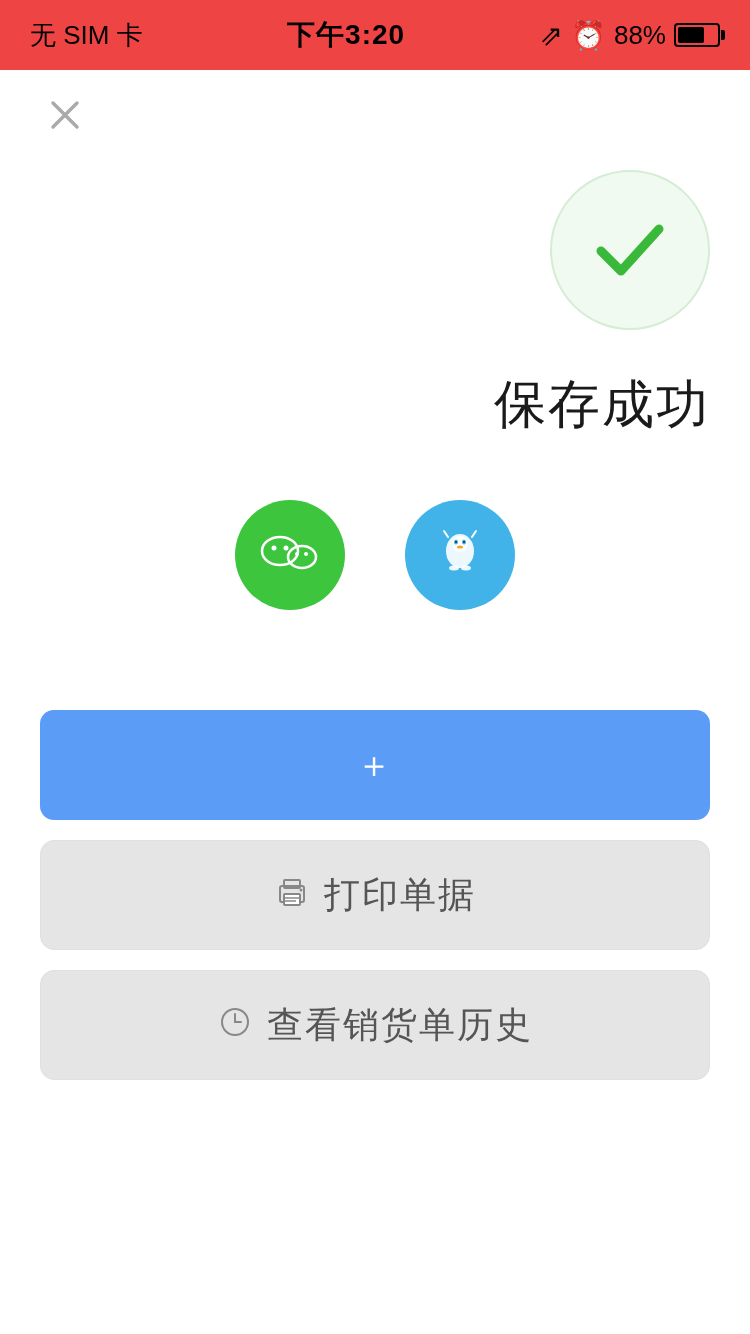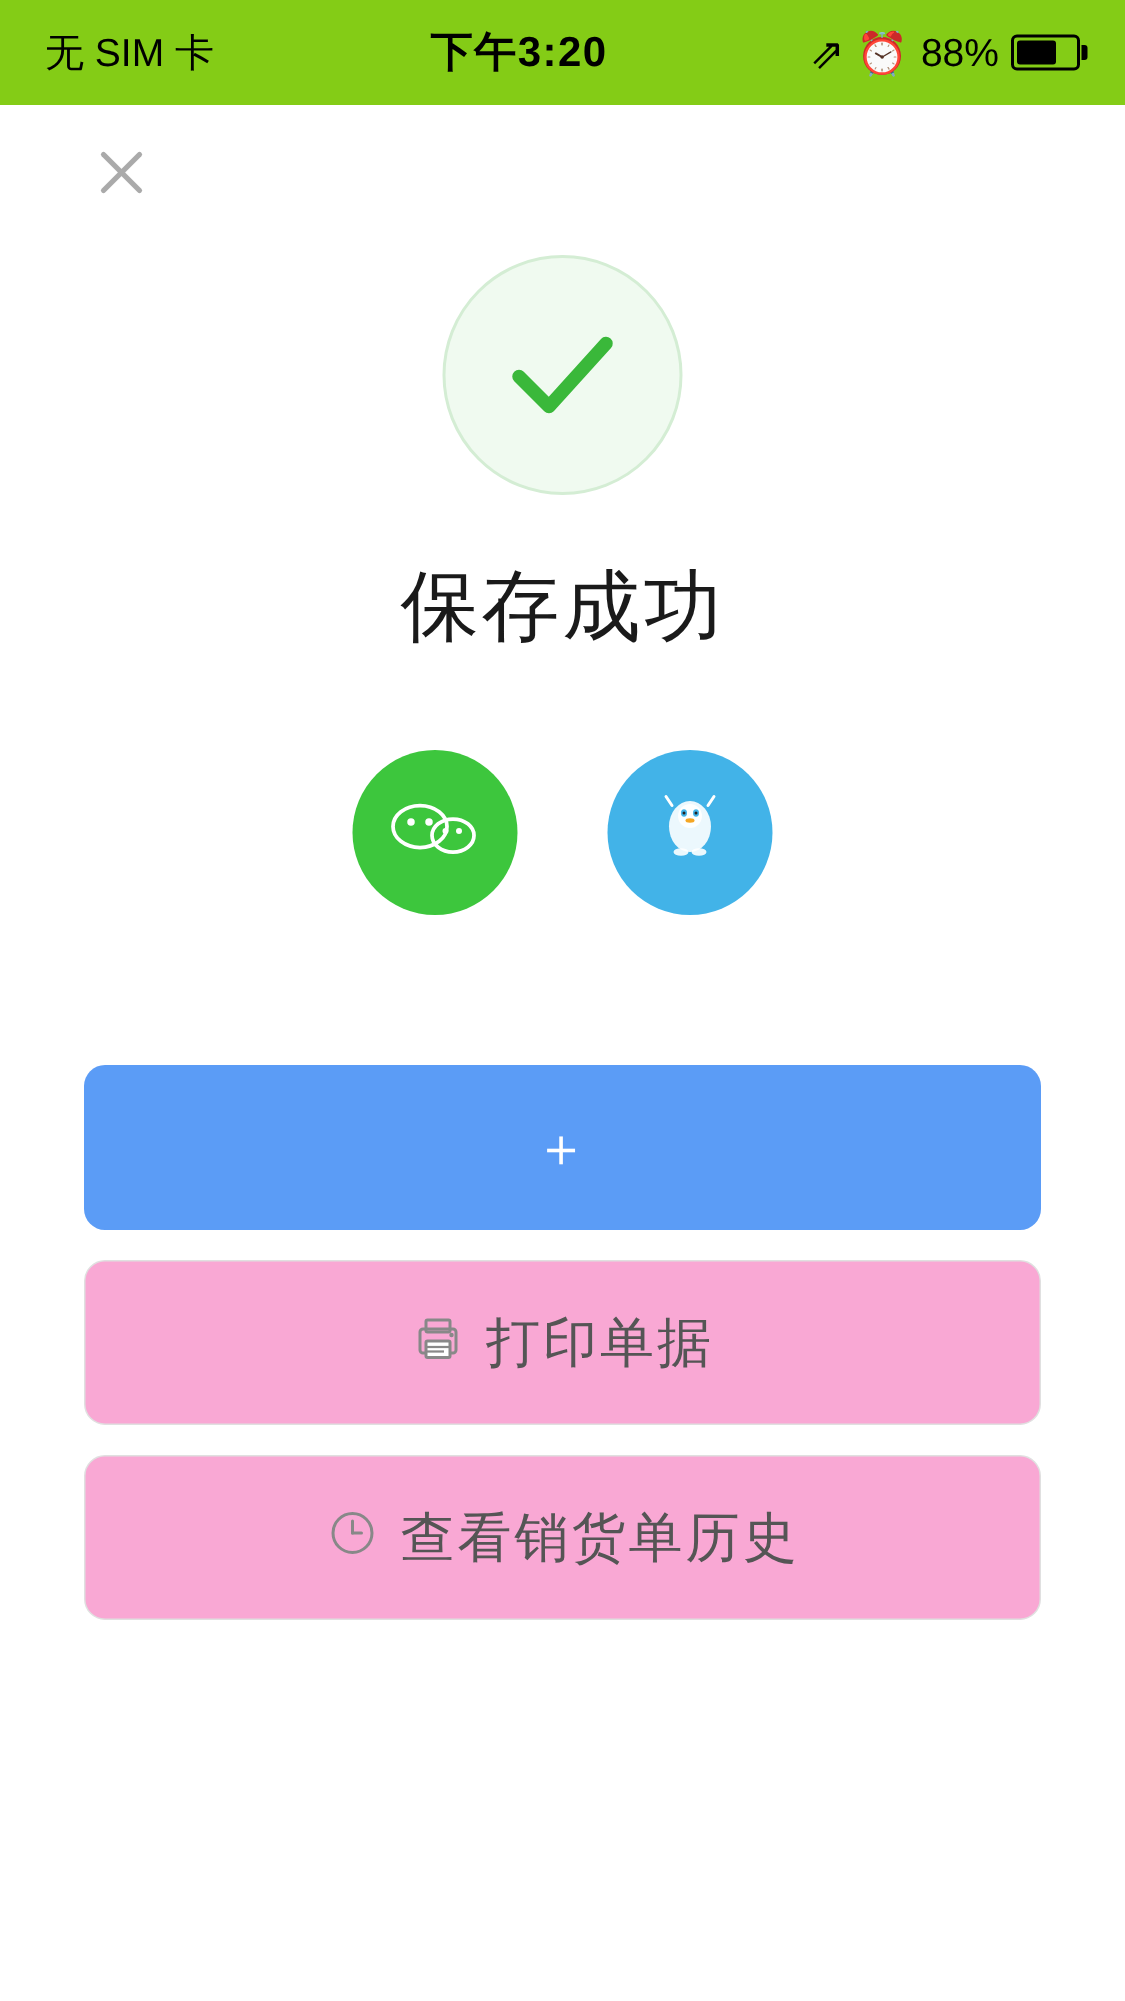--- a/index.html
+++ b/index.html
@@ -9,21 +9,21 @@
       height: 1334px;
       background: #ffffff;
       font-family: -apple-system, "PingFang SC", "Helvetica Neue", sans-serif;
       overflow: hidden;
     }
 
     
     .status-bar {
       width: 100%;
       height: 70px;
-      background: #84cc16;
+      background: #ef4444;
       display: flex;
       align-items: center;
       justify-content: space-between;
       padding: 0 30px;
     }
     .status-left {
       display: flex;
       align-items: center;
       gap: 10px;
       font-size: 26px;
@@ -68,24 +68,24 @@
     .battery-fill {
       width: 68%;
       height: 100%;
       background: #000;
       border-radius: 2px;
     }
 
     
     .main-content {
       width: 100%;
-      padding: 0 56px;
+      padding: 0 40px;
       display: flex;
       flex-direction: column;
-      align-items: center;
+      align-items: flex-end;
     }
 
     
     .close-row {
       width: 100%;
       display: flex;
       align-items: center;
       padding: 20px 0 30px 0;
     }
     .close-btn {
@@ -201,21 +201,21 @@
       cursor: pointer;
       display: flex;
       align-items: center;
       justify-content: center;
       gap: 14px;
       letter-spacing: 2px;
     }
     .btn-secondary {
       width: 100%;
       height: 110px;
-      background: #f9a8d4;
+      background: #e5e5e5;
       border: 1px solid #e0e0e0;
       border-radius: 14px;
       font-size: 36px;
       color: #555555;
       cursor: pointer;
       display: flex;
       align-items: center;
       justify-content: center;
       gap: 14px;
       letter-spacing: 2px;

